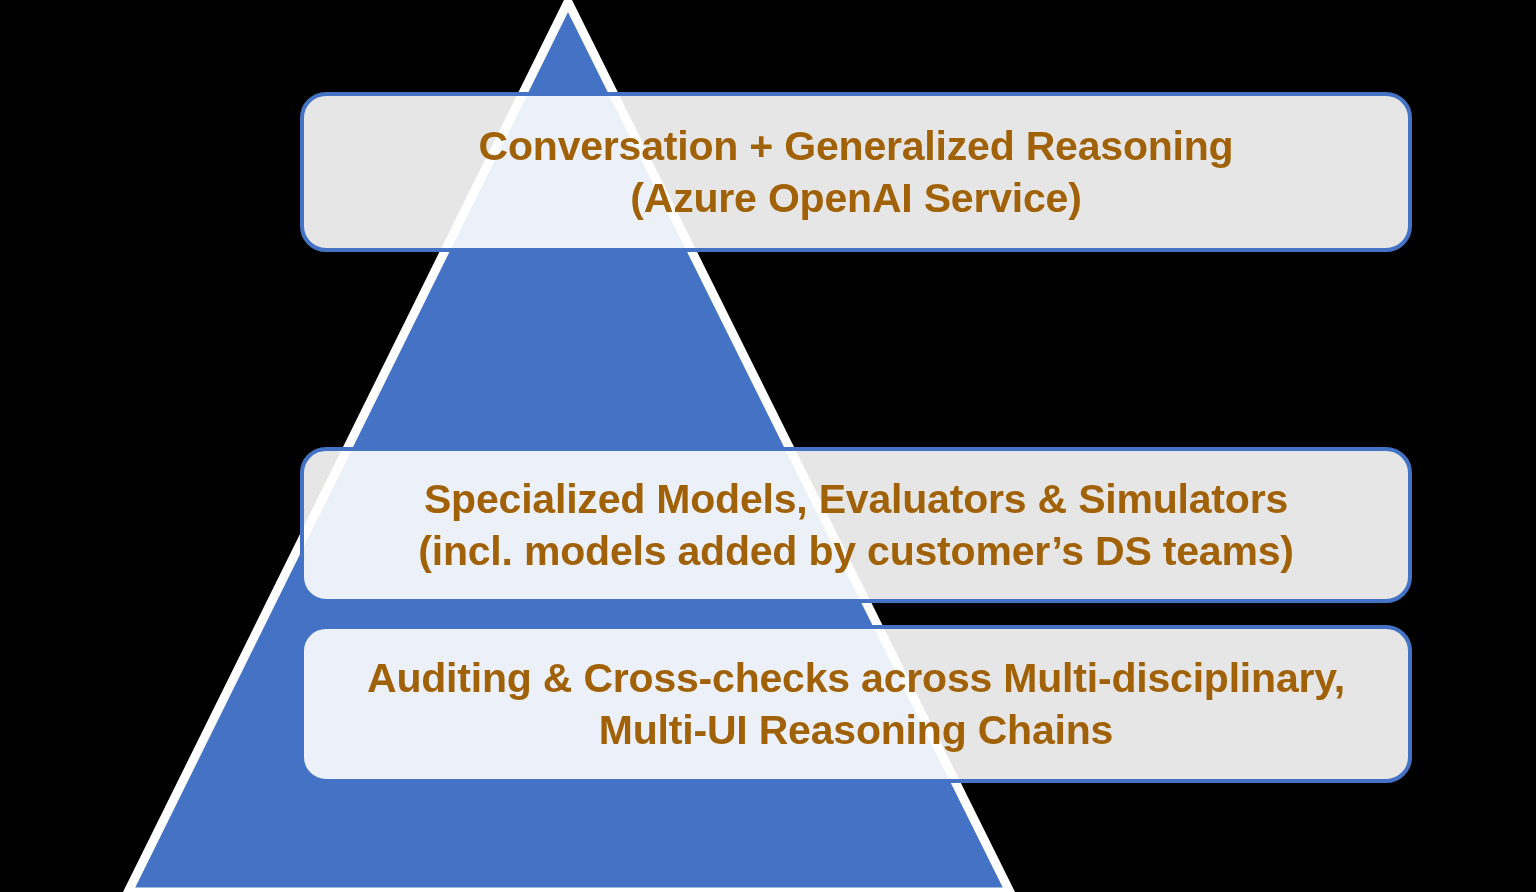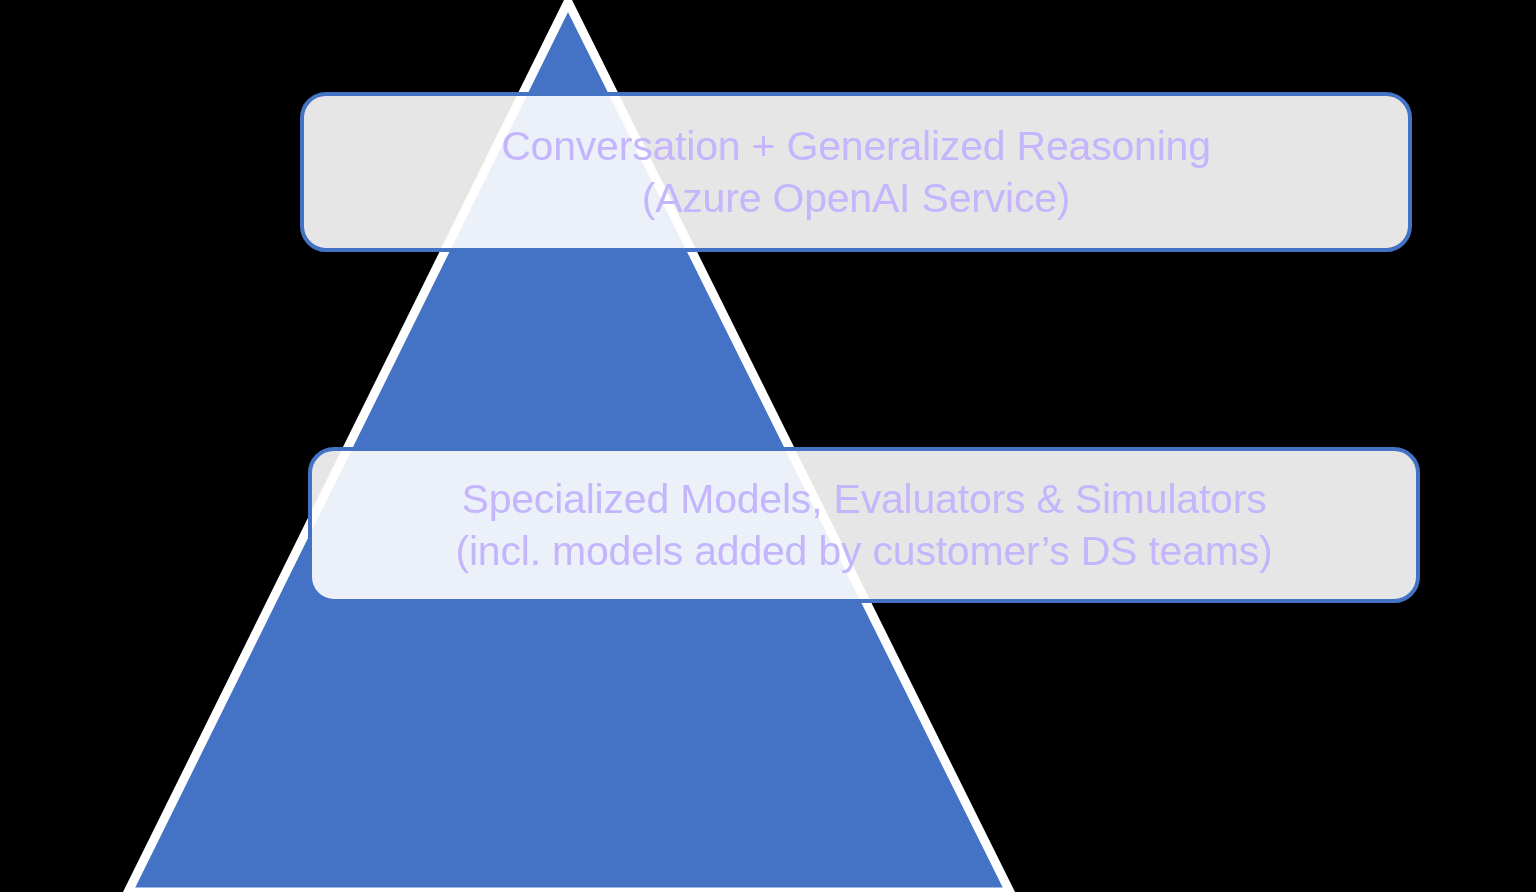--- a/index.html
+++ b/index.html
@@ -49,34 +49,34 @@
     border-radius: 26px;
     background: rgba(255, 255, 255, 0.90);
     display: flex;
     align-items: center;
     justify-content: center;
     text-align: center;
     overflow: hidden;
   }
 
   .card-text {
-    color: #c4b5fd;
+    color: #a16207;
     font-family: "Liberation Sans", sans-serif;
     font-size: 41px;
     line-height: 1.28;
-    font-weight: 400;
+    font-weight: 700;
     letter-spacing: -0.2px;
     padding: 0 26px;
     white-space: pre-line;
   }
 
   
   #card-1 { top: 0px;   height: 160px; }
   #card-2 { top: 178px; height: 157px; }
-  #card-3 { top: 355px; height: 156px; margin-left: 8px; }
+  #card-3 { top: 355px; height: 156px; }
   #card-4 { top: 533px; height: 158px; }
 </style>
 </head>
 <body>
 
 <div id="stage">
 
   <svg id="pyramid-layer" viewBox="0 0 1536 892" width="1536" height="892" xmlns="http://www.w3.org/2000/svg" preserveAspectRatio="none">
     <polygon points="568,2 1010,892 128,892" fill="#4472C4" stroke="#FFFFFF" stroke-width="9" stroke-linejoin="miter"></polygon>
   </svg>
@@ -87,15 +87,19 @@
       <div class="card-text">Conversation + Generalized Reasoning
 (Azure OpenAI Service)</div>
     </div>
 
 
     <div class="card" id="card-3">
       <div class="card-text">Specialized Models, Evaluators &amp; Simulators
 (incl. models added by customer’s DS teams)</div>
     </div>
 
+    <div class="card" id="card-4">
+      <div class="card-text">Auditing &amp; Cross-checks across Multi-disciplinary,
+Multi-UI Reasoning Chains</div>
+    </div>
 
   </div>
 </div>
 
 </body></html>

